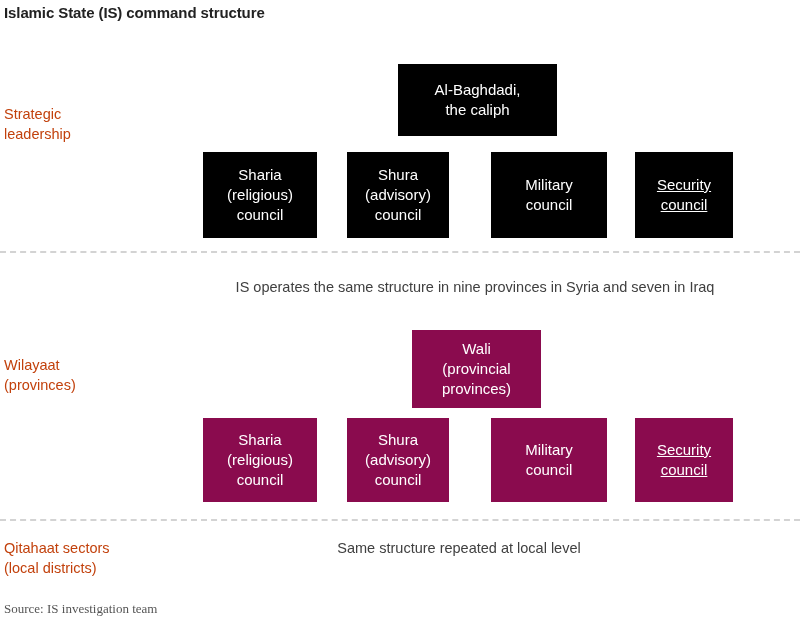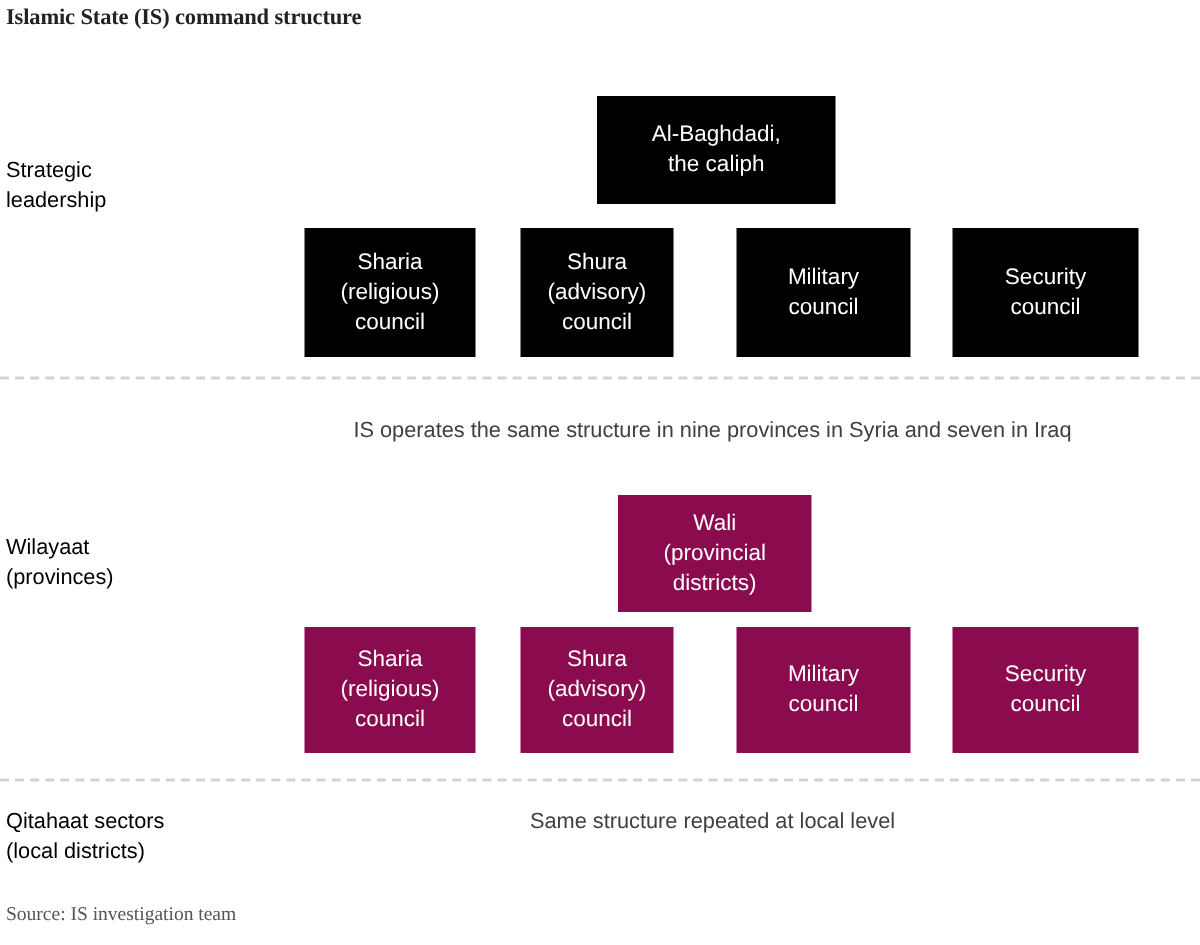--- a/index.html
+++ b/index.html
@@ -18,29 +18,28 @@
 
   
   .chart-title {
     position: absolute;
     left: 4px;
     top: 4px;
     font-size: 15px;
     font-weight: bold;
     color: #222222;
     letter-spacing: -0.1px;
-    font-family: Liberation Serif, serif;
   }
 
   
   .tier-label {
     position: absolute;
     font-size: 14.5px;
     line-height: 20px;
-    color: #000000;
+    color: #c2410c;
     white-space: pre-line;
   }
   .tier-label-strategic { left: 4px; top: 104px; }
   .tier-label-wilayaat  { left: 4px; top: 355px; }
   .tier-label-qitahaat  { left: 4px; top: 538px; }
 
   
   .tier-note {
     position: absolute;
     font-size: 14.5px;
@@ -48,21 +47,21 @@
     color: #404040;
     text-align: center;
   }
   .note-provinces {
     left: 195px;
     top: 261px;
     width: 560px;
     margin-top: 16px;
   }
   .note-local {
-    left: 195px;
+    left: 179px;
     top: 538px;
     width: 560px;
     text-align: center;
   }
 
   
   .divider {
     position: absolute;
     left: 0;
     width: 800px;
@@ -90,21 +89,21 @@
   .node.magenta { background: #8a0b4e; }
 
   
   .node-leader-top { left: 398px; top: 64px;  width: 159px; height: 72px; }
   .node-wali       { left: 412px; top: 330px; width: 129px; height: 78px; }
 
   
   .node-c1 { left: 203px; width: 114px; }
   .node-c2 { left: 347px; width: 102px; }
   .node-c3 { left: 491px; width: 116px; }
-  .node-c4 { left: 635px; width: 124px; }
+  .node-c4 { left: 635px; width: 98px; text-decoration: underline; }
 
   .row-strategic .node { top: 152px; height: 86px; }
   .row-wilayaat  .node { top: 418px; height: 84px; }
 
   
   .source {
     position: absolute;
     left: 4px;
     top: 601px;
     font-size: 13px;
@@ -139,21 +138,21 @@
 <div class="divider divider-1"></div>
 
 <div class="tier-note note-provinces">IS operates the same structure in nine
 provinces in Syria and seven in Iraq</div>
 
 <div class="tier-label tier-label-wilayaat">Wilayaat
 (provinces)</div>
 
 <div class="node magenta node-wali">Wali
 (provincial
-districts)</div>
+provinces)</div>
 
 <div class="row-wilayaat">
   <div class="node magenta node-c1">Sharia
 (religious)
 council</div>
   <div class="node magenta node-c2">Shura
 (advisory)
 council</div>
   <div class="node magenta node-c3">Military
 council</div>

